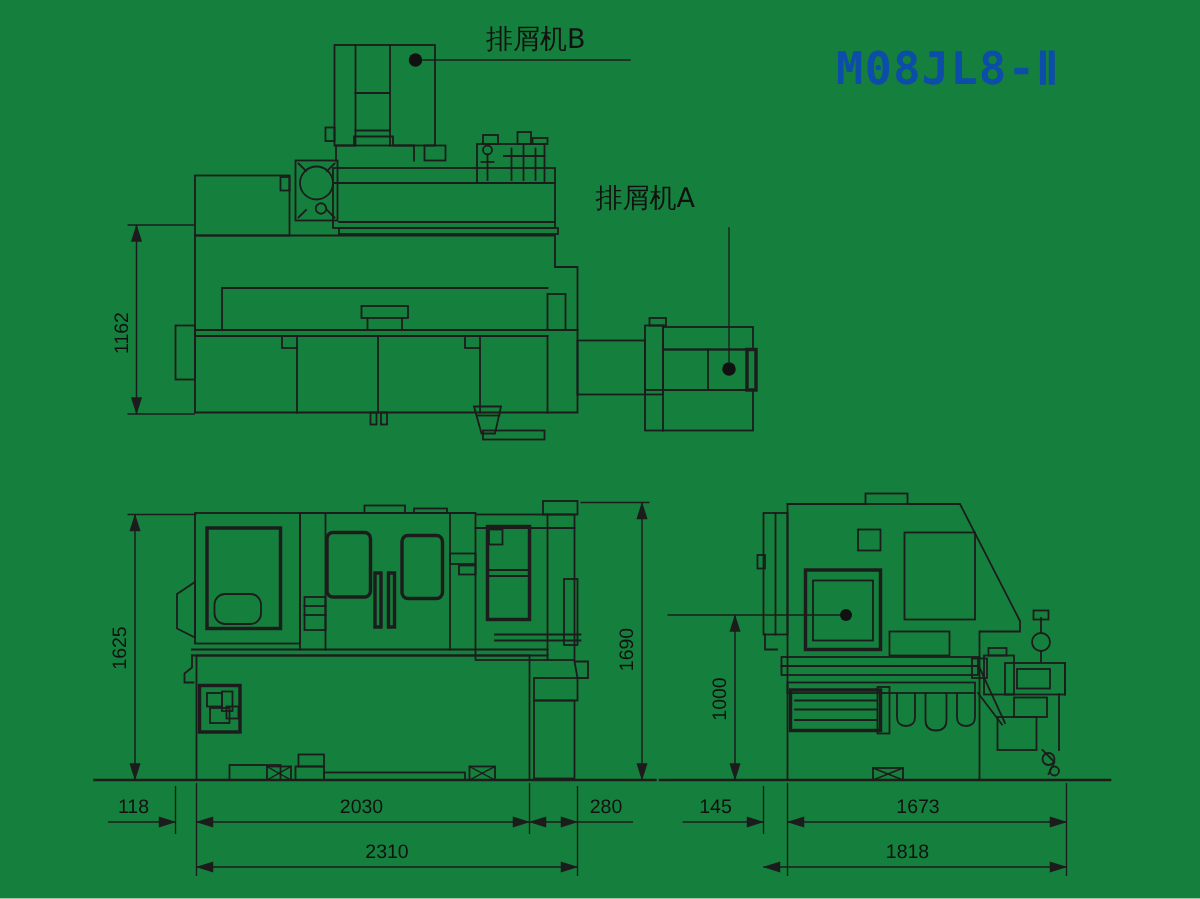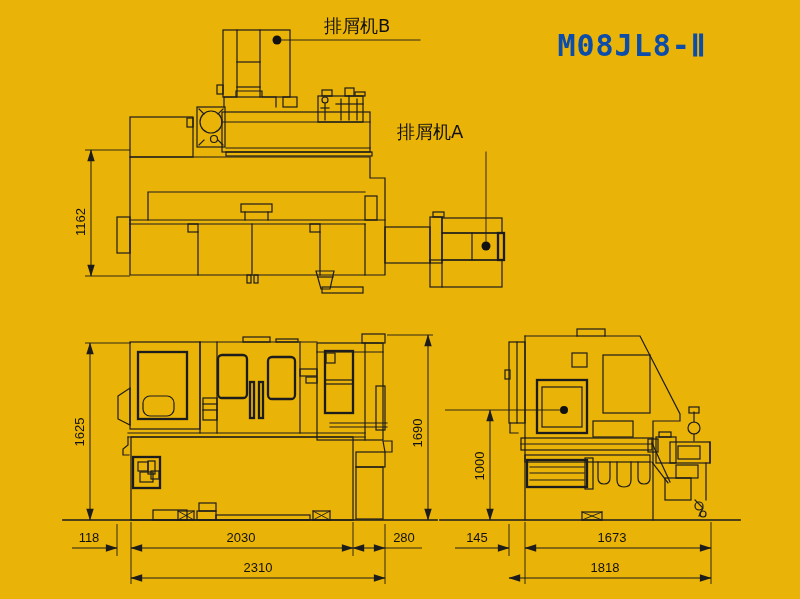--- a/index.html
+++ b/index.html
@@ -1,16 +1,16 @@
 <!DOCTYPE html>
 <html><head>
 <meta charset="utf-8">
 <style>
   html,body{margin:0;padding:0;background:#ffffff;}
-  #stage{position:relative;width:800px;height:599px;background:#eab308;overflow:hidden;}
+  #stage{position:relative;width:800px;height:599px;background:#15803d;overflow:hidden;}
   svg{display:block;}
   .ln{fill:none;stroke:#1c1c1c;stroke-width:1.2;stroke-linecap:square;stroke-linejoin:miter;}
   .t2{stroke-width:2.3;}
   .thin{stroke-width:0.9;}
   .gnd{stroke-width:1.7;}
   .dln{fill:none;stroke:#1c1c1c;stroke-width:1;}
   .ext{fill:none;stroke:#1c1c1c;stroke-width:0.9;}
   .dot{fill:#111;stroke:none;}
   .dimtxt{font:13px "Liberation Sans","DejaVu Sans",sans-serif;fill:#111;}
   .cjk{font:18px "DejaVu Sans","Liberation Sans",sans-serif;fill:#111;}

